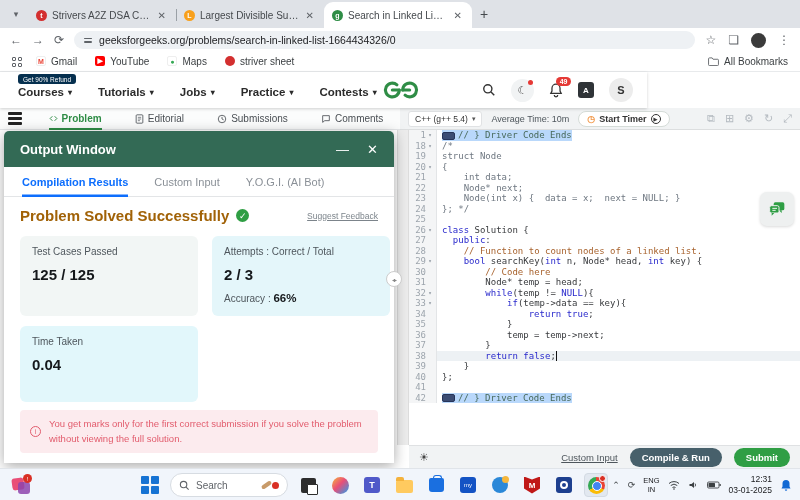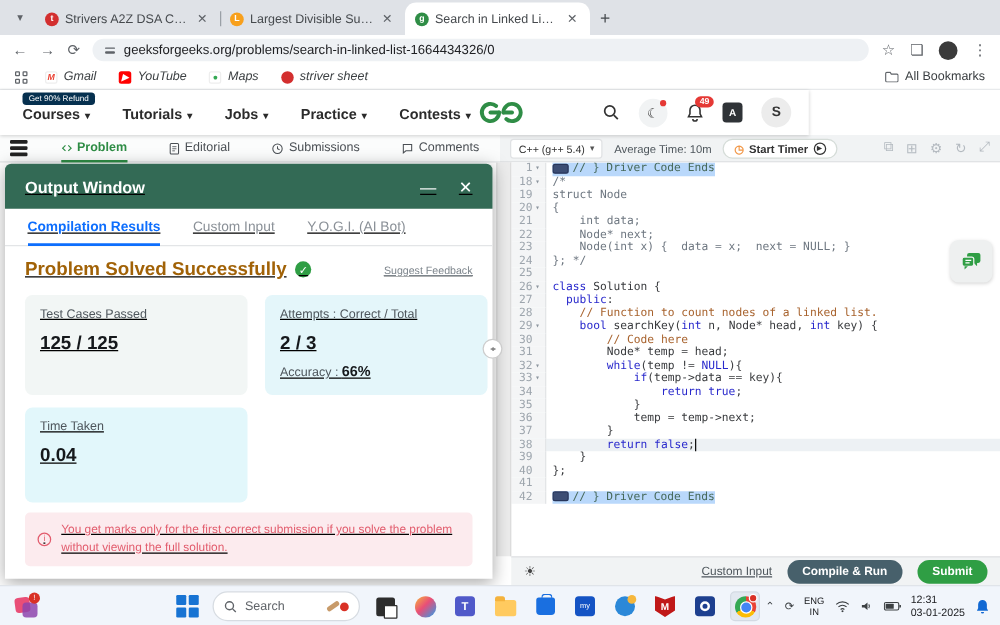--- a/index.html
+++ b/index.html
@@ -26,21 +26,21 @@
   .urlpill .tune i { display:block; width:8px; height:1.5px; background:#5f6368; border-radius:1px; }
   .urltext { font-size:10.5px; color:#202124; }
   .addr-right { display:flex; align-items:center; gap:12px; }
   .avatar-sm { width:15px; height:15px; border-radius:50%; background:#3b3b3b; }
 
   
   .bmbar { position:absolute; left:0; top:52px; width:800px; height:20px; background:#fff; border-bottom:1px solid #e8eaec; display:flex; align-items:center; padding:0 12px; }
   .bmgrid { display:grid; grid-template-columns:4px 4px; grid-gap:2px; margin-right:14px; }
   .bmgrid i { width:4px; height:4px; border:1.2px solid #5f6368; border-radius:1px; }
   .bmitems { display:flex; gap:18px; flex:1; }
-  .bmitem { display:flex; align-items:flex-end; gap:5px; font-size:10px; color:#3c4043;font-style:italic; }
+  .bmitem { display:flex; align-items:flex-start; gap:5px; font-size:10px; color:#3c4043; }
   .bmicon { width:10px; height:10px; border-radius:2px; display:flex; align-items:center; justify-content:center; color:#fff; font-size:7px; font-weight:bold; }
   .bmitem:nth-child(1) .bmicon { background:#fff; color:#ea4335; border:1px solid #eee; }
   .bmitem:nth-child(2) .bmicon { background:#ff0000; }
   .bmitem:nth-child(3) .bmicon { background:#fff; color:#34a853; border:1px solid #eee; }
   .bmitem:nth-child(4) .bmicon { background:#d32f2f; border-radius:50%; }
   .allbm { display:flex; align-items:center; gap:5px; font-size:10px; color:#3c4043; }
 
   
   .gfgnav { position:absolute; left:0; top:72px; width:647px; height:36px; background:#fff; box-shadow:0 1px 3px rgba(0,0,0,.18); z-index:5; }
   .refund { position:absolute; left:18px; top:2px; background:#06304f; color:#fff; font-size:6.5px; padding:1.5px 5px; border-radius:3px; }
@@ -67,21 +67,21 @@
   .ptool-right { width:400px; height:22px; background:#f1f3f4; border-bottom:1px solid #dcdedf; display:flex; align-items:center; padding:0 8px; gap:9px; }
   .langbox { background:#fff; border:1px solid #e0e2e4; border-radius:3px; font-size:8.5px; color:#333; padding:2px 6px; display:flex; gap:4px; align-items:center; }
   .langbox::after { content:"▾"; font-size:7px; color:#555; }
   .avgtime { font-size:9px; color:#4e565c; }
   .timerbtn { background:#fff; border:1px solid #d5dcd8; border-radius:11px; display:flex; align-items:center; gap:4px; font-size:9px; color:#333; font-weight:bold; padding:2px 8px; }
   .timerbtn .alarm { color:#f2994a; font-size:9px; }
   .timerbtn .playc { width:10px; height:10px; border:1px solid #333; border-radius:50%; font-size:5px; display:flex; align-items:center; justify-content:center; }
   .edicons { margin-left:auto; display:flex; gap:10px; color:#b4bac0; font-size:11px; }
 
   
-  .modal { position:absolute; left:4px; top:131px; width:390px; background:#fff; box-shadow:0 3px 14px rgba(0,0,0,.35); border-radius:5px 5px 0 0; z-index:4;text-decoration:underline; }
+  .modal { position:absolute; left:4px; top:131px; width:390px; background:#fff; box-shadow:0 3px 14px rgba(0,0,0,.35); border-radius:5px 5px 0 0; z-index:4; }
   .mhead { height:36px; background:#336a55; border-radius:5px 5px 0 0; display:flex; align-items:center; padding:0 16px; }
   .mtitle { color:#fff; font-size:13px; font-weight:bold; }
   .mctrls { margin-left:auto; display:flex; gap:18px; color:#fff; font-size:13px; align-items:center; }
   .mtabs { height:30px; border-bottom:1px solid #e3e5e7; display:flex; gap:26px; padding:0 18px; }
   .mtab { font-size:11px; color:#8a9097; display:flex; align-items:center; height:30px; }
   .mtab.active { color:#0d6efd; font-weight:bold; box-shadow:inset 0 -2.5px 0 #0d6efd; }
   .mbody { padding:10px 16px 10px 16px; }
   .statusrow { display:flex; align-items:center; }
   .stitle { font-size:15px; font-weight:bold; color:#a16207; }
   .checkc { width:13px; height:13px; border-radius:50%; background:#2f9e44; color:#fff; font-size:9px; display:flex; align-items:center; justify-content:center; margin-left:7px; }
@@ -156,21 +156,21 @@
   .helpc { width:16px; height:16px; border-radius:50%; background:#2b88d8; position:relative; }
   .helpc::after { content:""; position:absolute; right:-1px; top:-1px; width:7px; height:7px; border-radius:50%; background:#f6b73c; }
   .mcafee { width:16px; height:17px; background:#c01818; clip-path:polygon(0 0,50% 18%,100% 0,100% 70%,50% 100%,0 70%); color:#fff; font-size:8px; font-weight:bold; display:flex; align-items:center; justify-content:center; }
   .ringapp { width:16px; height:16px; border-radius:3px; background:#1d3f8f; display:flex; align-items:center; justify-content:center; }
   .ringapp i { width:8px; height:8px; border:2px solid #fff; border-radius:50%; }
   .chrome { width:17px; height:17px; border-radius:50%; background:conic-gradient(#ea4335 0 33%, #fbbc05 33% 66%, #34a853 66% 100%); position:relative; }
   .chrome::after { content:""; position:absolute; left:4.5px; top:4.5px; width:8px; height:8px; border-radius:50%; background:#4285f4; border:1.5px solid #fff; }
   .tbtray { position:absolute; right:8px; top:4px; display:flex; align-items:center; gap:8px; height:24px; }
   .trayglyph { font-size:9px; color:#3c4043; }
   .engin { font-size:7.5px; color:#202124; line-height:1.2; text-align:center; }
-  .clockblk { font-size:8.5px; color:#202124; line-height:1.25; }
+  .clockblk { font-size:8.5px; color:#202124; line-height:1.25; text-align:right; }
   .tbell { color:#1269d3; font-size:12px; }
   svg { display:block; }
 </style>
 </head>
 <body>
 
 <div class="screen">
 
   <div class="tabstrip">
     <div class="tab-chevron">▾</div>

